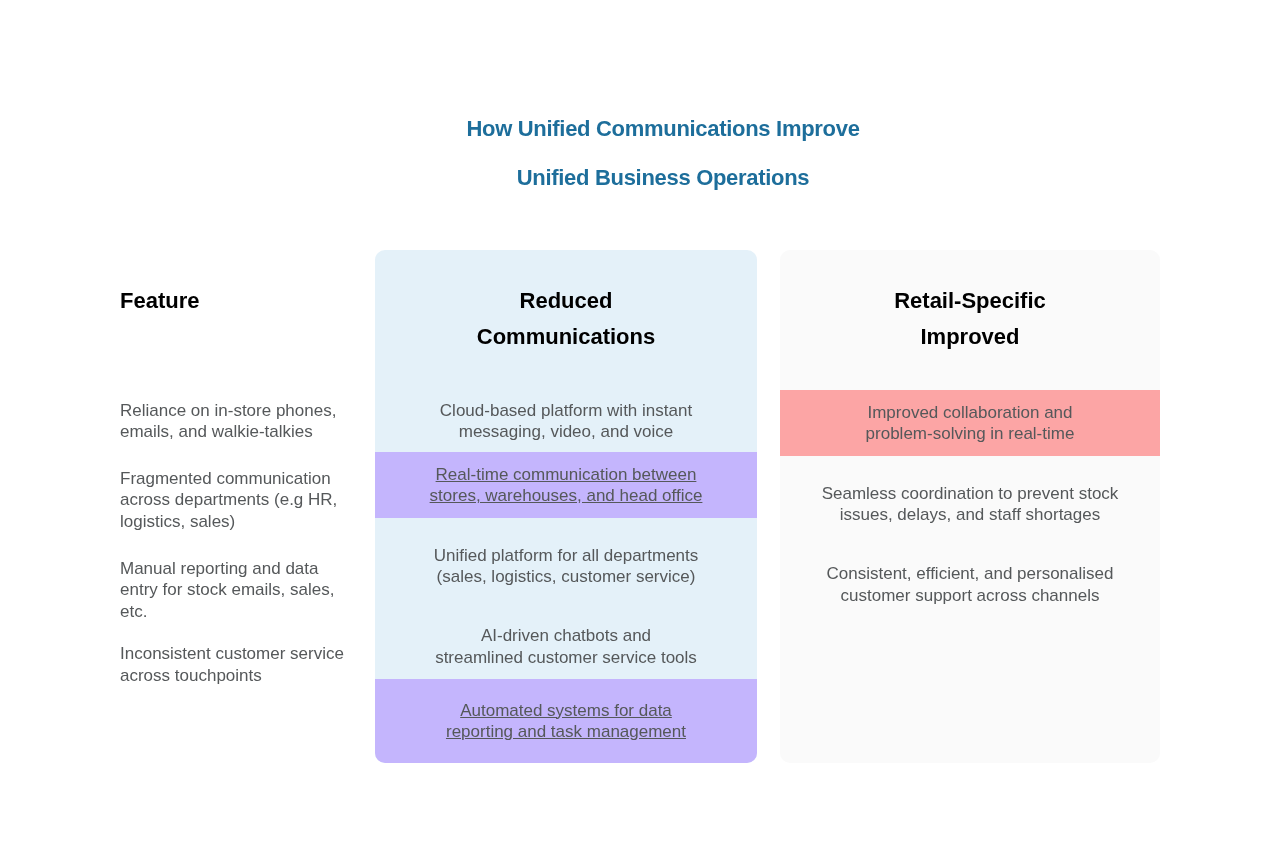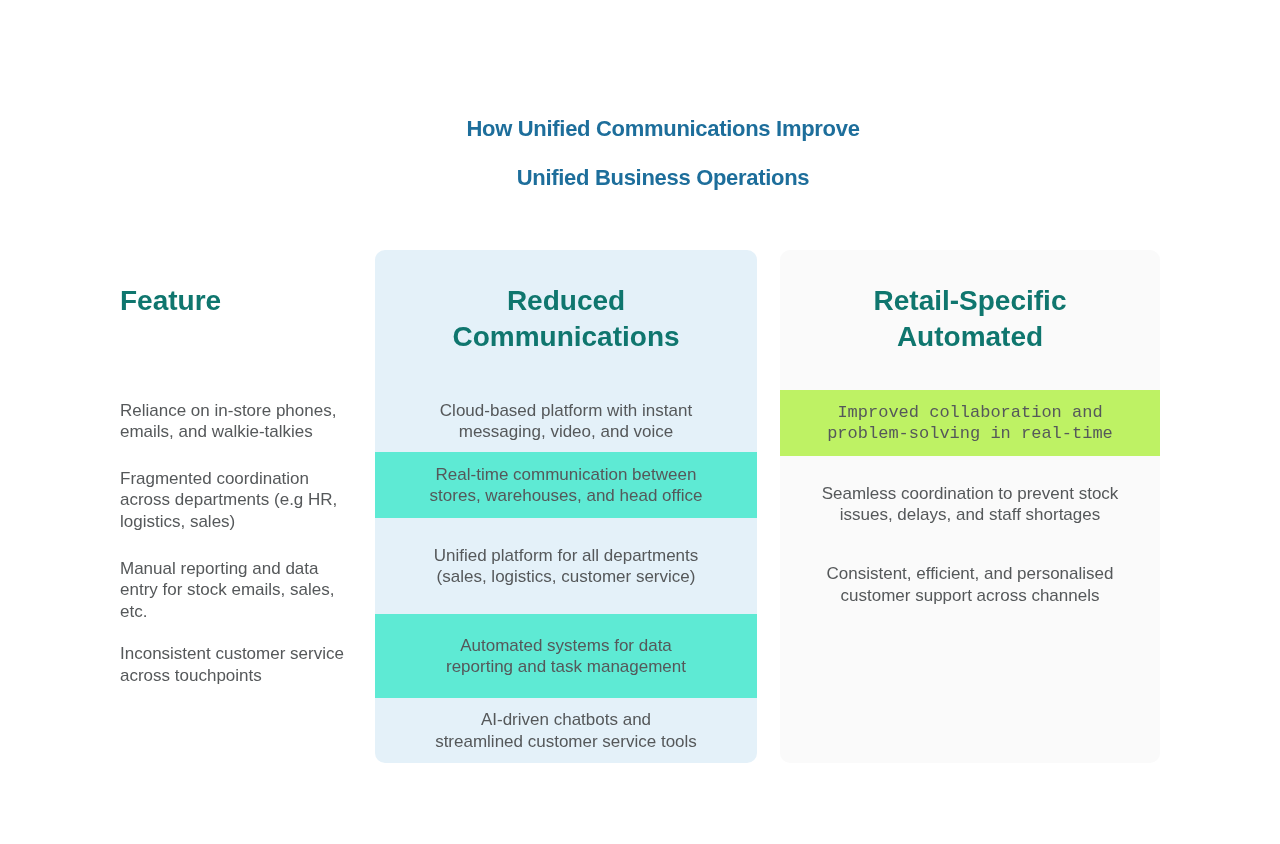--- a/index.html
+++ b/index.html
@@ -50,22 +50,22 @@
   .panel-retail {
     left: 780px;
     width: 380px;
     background: #fafafa;
   }
 
   
   .col-header {
     height: 140px;
     padding-top: 33px;
-    color: #0f766e;
-    font-size: 28px;
+    color: #000000;
+    font-size: 22px;
     font-weight: 700;
     line-height: 36px;
   }
   .panel .col-header {
     text-align: center;
   }
   .panel .col-header .hdr-text {
     display: block;
     max-width: 250px;
     margin: 0 auto;
@@ -90,43 +90,43 @@
 
   .panel .cell {
     justify-content: center;
     text-align: center;
   }
   .panel .cell .cell-text {
     max-width: 322px;
     margin: 8px auto;
     text-wrap: balance;
   }
-  .panel-unified .cell.band { background: #5eead4; }
-  .panel-retail  .cell.band { background: #bef264; font-family: Liberation Mono, monospace; }
+  .panel-unified .cell.band { background: #c4b5fd; text-decoration: underline; }
+  .panel-retail  .cell.band { background: #fca5a5; }
 
   .col-feature .cell {
     justify-content: flex-end;
     text-align: left;
   }
 </style>
 </head>
 <body>
 
 <h1 class="page-title">
   <span>How Unified Communications Improve</span>
   <span>Unified Business Operations</span>
 </h1>
 
 <div class="col col-feature">
   <div class="col-header">Feature</div>
   <div class="cell row-1">
     <span class="cell-text">Reliance on in-store phones, emails, and walkie-talkies</span>
   </div>
   <div class="cell row-3">
-    <span class="cell-text">Fragmented coordination across departments (e.g HR, logistics, sales)</span>
+    <span class="cell-text">Fragmented communication across departments (e.g HR, logistics, sales)</span>
   </div>
   <div class="cell row-4">
     <span class="cell-text">Manual reporting and data entry for stock emails, sales, etc.</span>
   </div>
   <div class="cell row-5">
     <span class="cell-text">Inconsistent customer service across touchpoints</span>
   </div>
 </div>
 
 <div class="col panel panel-unified">
@@ -135,31 +135,31 @@
   </div>
   <div class="cell row-1">
     <span class="cell-text">Cloud-based platform with instant messaging, video, and voice</span>
   </div>
   <div class="cell row-2 band">
     <span class="cell-text">Real-time communication between stores, warehouses, and head office</span>
   </div>
   <div class="cell row-3">
     <span class="cell-text">Unified platform for all departments (sales, logistics, customer service)</span>
   </div>
+  <div class="cell row-5">
+    <span class="cell-text">AI-driven chatbots and streamlined customer service tools</span>
+  </div>
   <div class="cell row-4 band">
     <span class="cell-text">Automated systems for data reporting and task management</span>
-  </div>
-  <div class="cell row-5">
-    <span class="cell-text">AI-driven chatbots and streamlined customer service tools</span>
   </div>
 </div>
 
 <div class="col panel panel-retail">
   <div class="col-header">
-    <span class="hdr-text">Retail-Specific Automated</span>
+    <span class="hdr-text">Retail-Specific Improved</span>
   </div>
   <div class="cell row-2 band">
     <span class="cell-text">Improved collaboration and problem-solving in real-time</span>
   </div>
   <div class="cell row-3">
     <span class="cell-text">Seamless coordination to prevent stock issues, delays, and staff shortages</span>
   </div>
   <div class="cell row-5">
     <span class="cell-text">Consistent, efficient, and personalised customer support across channels</span>
   </div>

